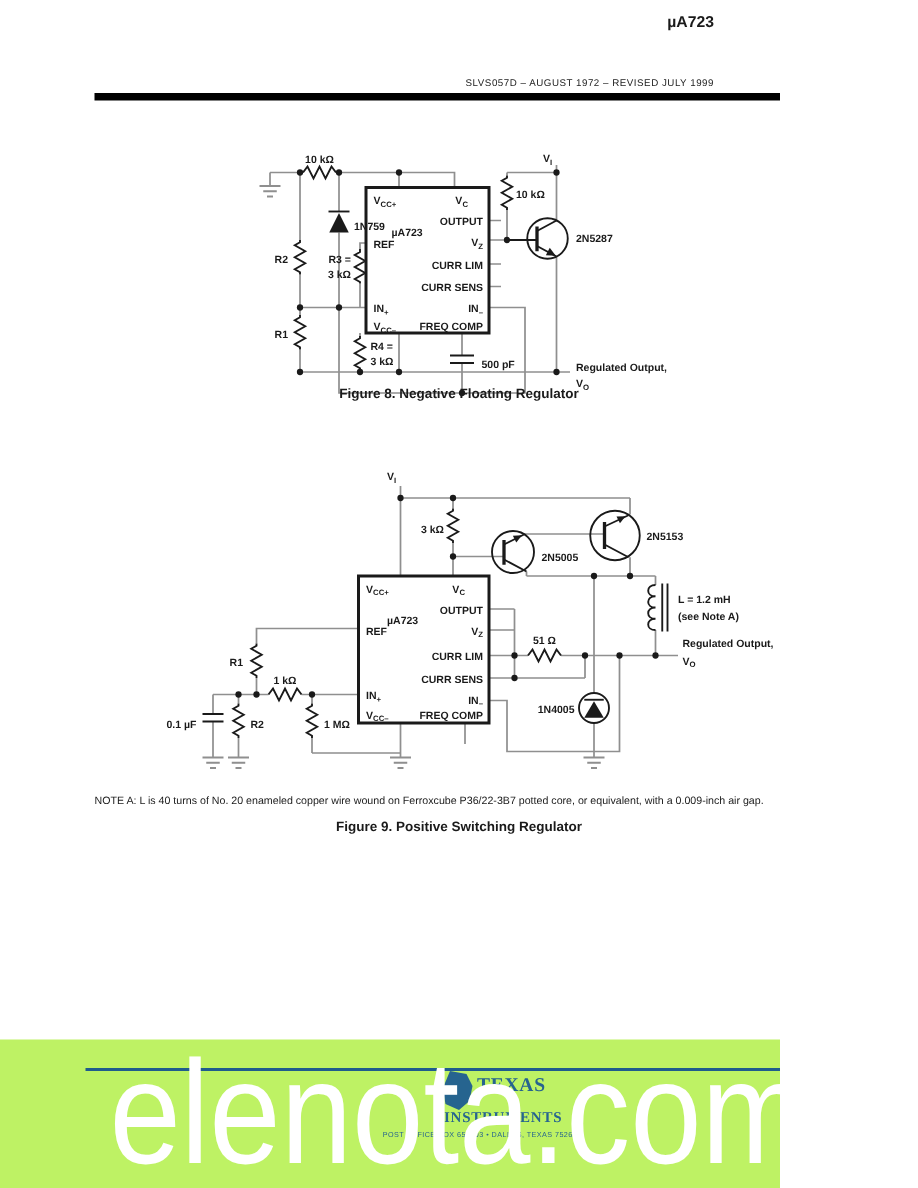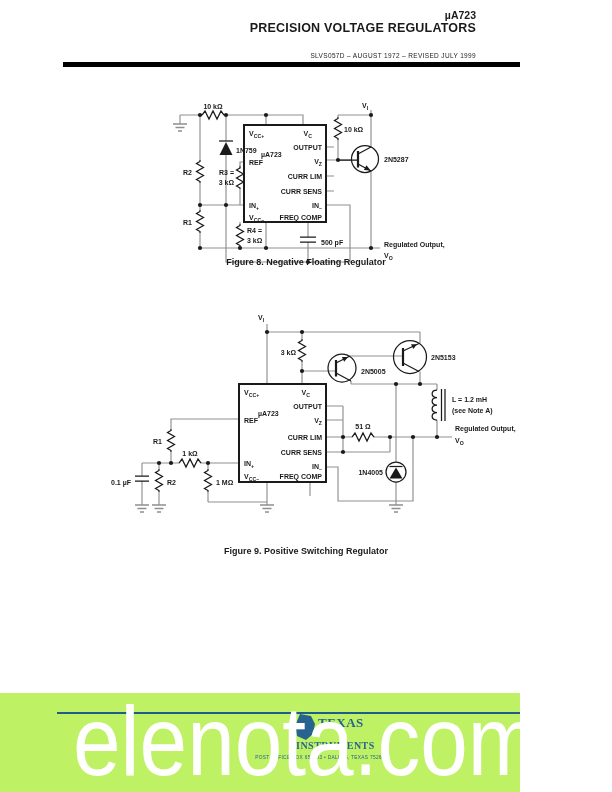--- a/index.html
+++ b/index.html
@@ -26,21 +26,20 @@
            font-size:4.8px;color:#26648f;letter-spacing:.3px;}
   .pagenum{position:absolute;top:68px;right:44px;font-size:7px;color:#2a6a99;}
   .wm{position:absolute;top:0;left:0;}
 </style>
 </head>
 <body>
 
 <div id="page">
 
   <div class="abs hdr-part">µA723</div>
-  <div class="abs hdr-title">PRECISION VOLTAGE REGULATORS</div>
   <div class="abs hdr-doc">SLVS057D – AUGUST 1972 – REVISED JULY 1999</div>
   <div class="abs hdr-bar"></div>
 
   <svg class="abs" style="top:0;left:0" width="612" height="692" viewBox="0 0 612 692">
 
     <g>
 
       <g stroke="#8f8f8f" stroke-width="1.15" fill="none">
         <path d="M180,115 H202 M224,115 H303 V125"></path>
         <path d="M180,115 V124"></path>
@@ -226,20 +225,21 @@
         <text class="lbl" x="322" y="455" text-anchor="end">CURR SENS</text>
         <text class="lbl" x="244" y="466"><tspan>IN</tspan><tspan dy="1.8" font-size="5.2">+</tspan></text>
         <text class="lbl" x="322" y="469" text-anchor="end"><tspan>IN</tspan><tspan dy="1.8" font-size="5.2">–</tspan></text>
         <text class="lbl" x="244" y="479"><tspan>V</tspan><tspan dy="1.8" font-size="5.2">CC–</tspan></text>
         <text class="lbl" x="322" y="479" text-anchor="end">FREQ COMP</text>
       </g>
     </g>
   </svg>
 
   <div class="abs caption cap8">Figure 8. Negative Floating Regulator</div>
+  <div class="abs note">NOTE A:   L is 40 turns of No. 20 enameled copper wire wound on Ferroxcube P36/22-3B7 potted core, or equivalent, with a 0.009-inch air gap.</div>
   <div class="abs caption cap9">Figure 9. Positive Switching Regulator</div>
 
   <div class="abs banner">
     <div class="ti-rule"></div>
     <svg class="wm" width="612" height="99" viewBox="0 0 612 99">
       <path d="M300,21 l11,2 l4,8 l-2,10 l-7,6 l-9,-4 l-2,-10 z" fill="#26648f"></path>
     </svg>
     <div class="ti-texas">TEXAS</div>
     <div class="ti-instr">INSTRUMENTS</div>
     <div class="ti-addr">POST OFFICE BOX 655303 • DALLAS, TEXAS 75265</div>

